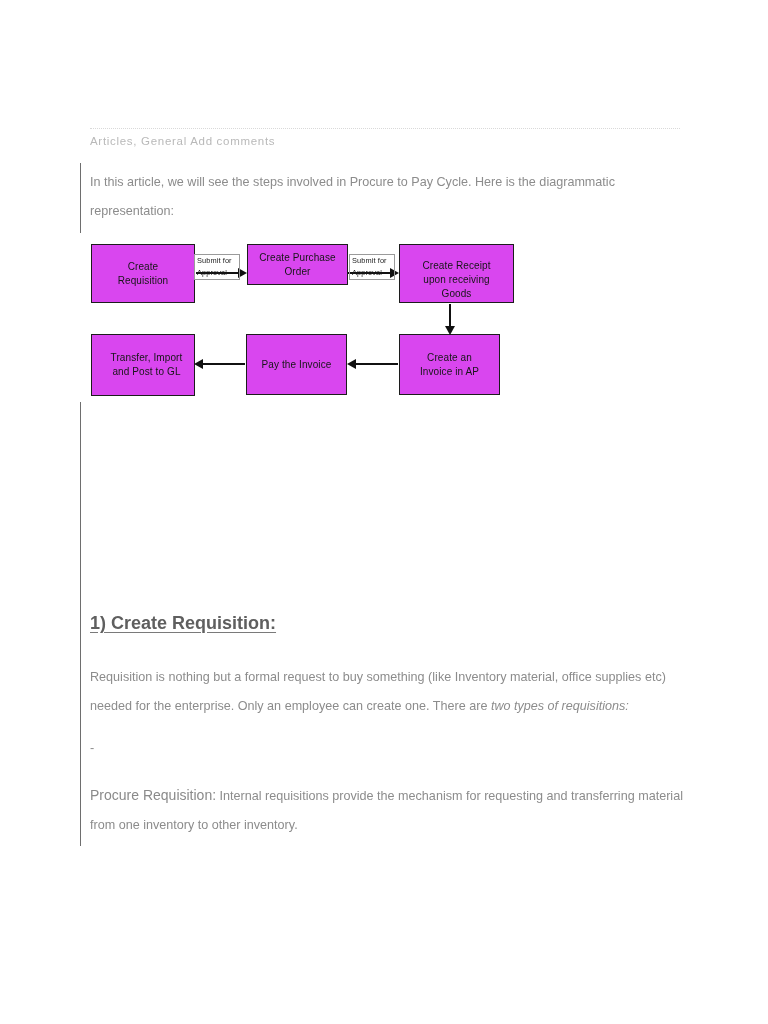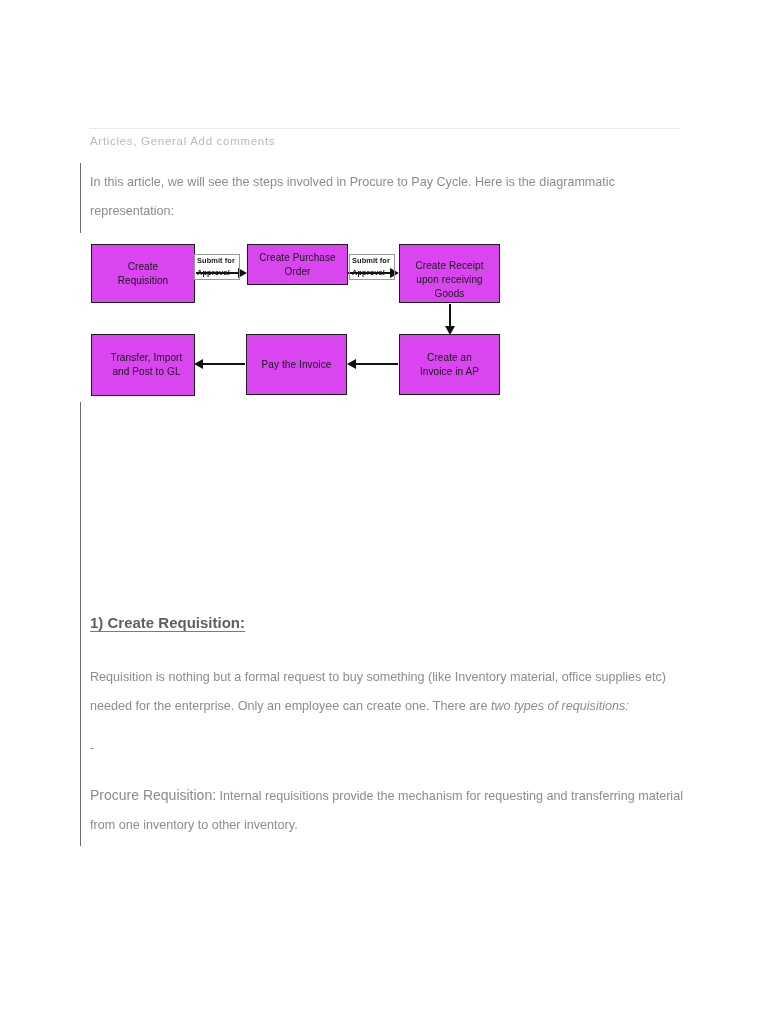--- a/index.html
+++ b/index.html
@@ -86,21 +86,21 @@
   .para.p-int   { left: 90px; top: 781px; width: 600px; }
 
   .para em {
     font-style: italic;
   }
 
   .sec-head {
     position: absolute;
     left: 90px;
     top: 613px;
-    font-size: 15px;
+    font-size: 18px;
     font-weight: bold;
     line-height: 20px;
     color: #5f5f5f;
     text-decoration: underline;
     text-decoration-color: #7a7a7a;
     text-underline-offset: 3px;
   }
   .lead-term {
     font-size: 14px;
     color: #8a8a8a;
@@ -126,21 +126,21 @@
     line-height: 14px;
     color: #161616;
     letter-spacing: 0.1px;
     padding: 0 4px;
   }
   .node .node-label { display: block; }
 
   
   #node-requisition   { left: 91px;  top: 244px; width: 104px; height: 59px; }
   #node-po            { left: 247px; top: 244px; width: 101px; height: 41px; }
-  #node-receipt       { left: 399px; top: 244px; width: 101px; height: 59px;
+  #node-receipt       { left: 399px; top: 244px; width: 115px; height: 59px;
                         align-items: flex-start; padding-top: 14px; }
   
   #node-transfer      { left: 91px;  top: 334px; width: 104px; height: 62px; padding-left: 11px; }
   #node-pay           { left: 246px; top: 334px; width: 101px; height: 61px; text-align: center; }
   #node-invoice       { left: 399px; top: 334px; width: 101px; height: 61px; }
 
   
   .arrow-h {
     position: absolute;
     height: 2px;
@@ -181,21 +181,20 @@
 
   
   .arrow-label {
     position: absolute;
     font-size: 7.4px;
     line-height: 12px;
     color: #1a1a1a;
     letter-spacing: 0.1px;
     width: 46px;
     text-align: left;
-    font-weight: bold;
   }
   .arrow-label .lbl-top,
   .arrow-label .lbl-bot {
     display: block;
     border-left: 0.8px solid #9a9a9a;
     border-right: 0.8px solid #9a9a9a;
     padding: 0 2px;
   }
   .arrow-label .lbl-top { border-top: 0.8px solid #9a9a9a; }
   .arrow-label .lbl-bot { border-bottom: 0.8px solid #9a9a9a; }

